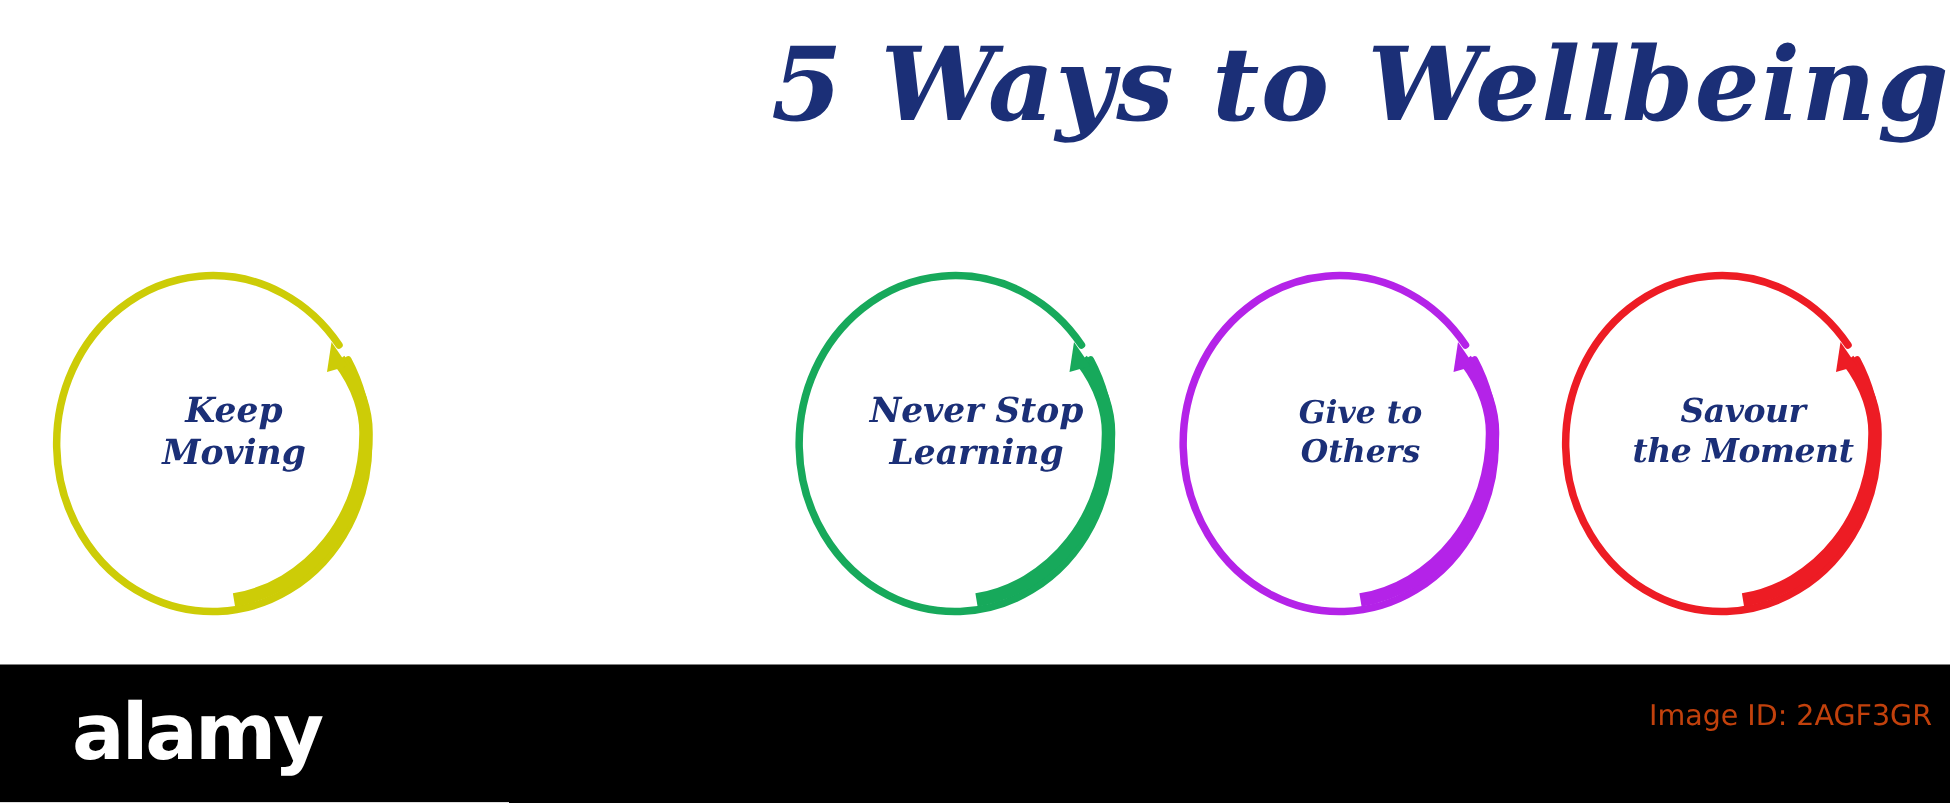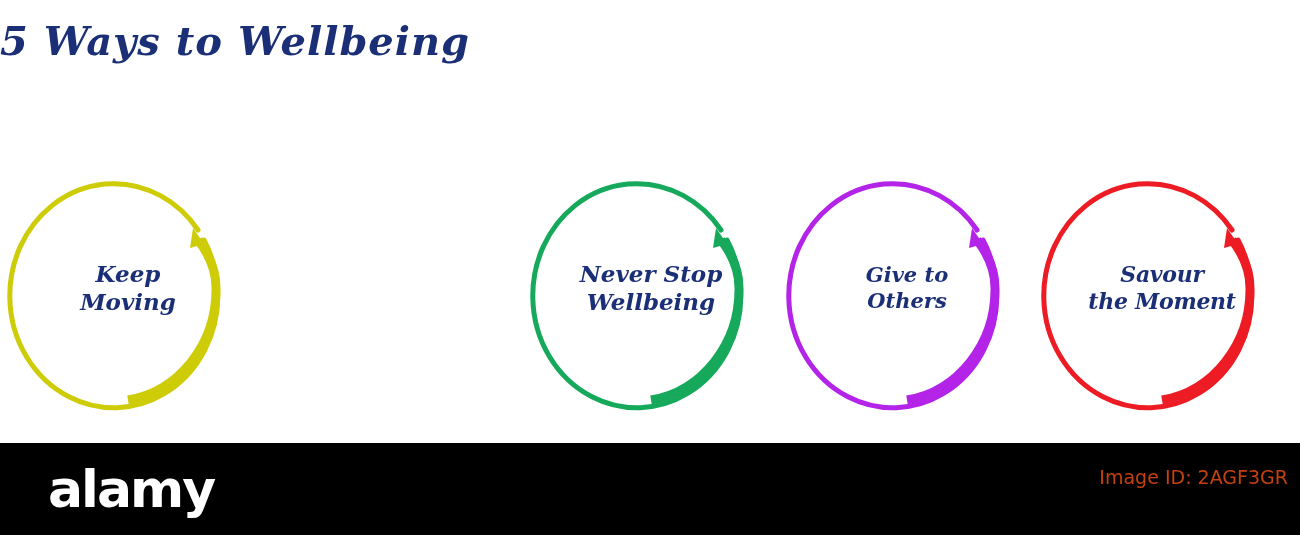--- a/index.html
+++ b/index.html
@@ -15,26 +15,26 @@
     overflow: hidden;
     font-family: "Liberation Serif", "DejaVu Serif", serif;
   }
 
   
   #title {
     position: absolute;
     left: 0;
     top: 18px;
     width: 1300px;
-    text-align: left;
+    text-align: right;
     color: #1b2f77;
     font-family: "DejaVu Serif", "Liberation Serif", serif;
     font-style: italic;
     font-weight: 700;
-    font-size: 40px;
+    font-size: 68px;
     letter-spacing: 1px;
     line-height: 1.15;
     white-space: nowrap;
   }
 
   
   #circle-row {
     position: absolute;
     left: 0;
     top: 168px;
@@ -122,42 +122,42 @@
 </style>
 </head>
 <body>
 
 <div id="page" style="background: rgb(255, 255, 255);">
 
   <div id="title" style="color: rgb(27, 47, 119);">5 Ways to Wellbeing</div>
 
   <div id="circle-row">
 
-    <div class="ring" style="left:12px;">
+    <div class="ring" style="left:40px;">
       <svg viewBox="0 0 232 240">
         <path fill="none" stroke-linecap="round" d="M 186 62 A 104 112 0 1 0 192 72" style="stroke-width: 5; stroke: rgb(205, 204, 7);"></path>
         <path fill="none" stroke-linecap="butt" d="M 186 72 C 200 90 204 108 204 120 A 104 112 0 0 1 116 232" style="stroke-width: 9; stroke: rgb(205, 204, 7);"></path>
         <path stroke="none" d="M 181 60 L 192 76 L 178 80 Z" style="fill: rgb(205, 204, 7);"></path>
       </svg>
       <div class="ring-label" style="color: rgb(27, 47, 119);">
         <span>Keep</span>
         <span>Moving</span>
       </div>
     </div>
 
 
     <div class="ring" style="left:535px;">
       <svg viewBox="0 0 232 240">
         <path fill="none" stroke-linecap="round" d="M 186 62 A 104 112 0 1 0 192 72" style="stroke-width: 5; stroke: rgb(23, 169, 91);"></path>
         <path fill="none" stroke-linecap="butt" d="M 186 72 C 200 90 204 108 204 120 A 104 112 0 0 1 116 232" style="stroke-width: 9; stroke: rgb(23, 169, 91);"></path>
         <path stroke="none" d="M 181 60 L 192 76 L 178 80 Z" style="fill: rgb(23, 169, 91);"></path>
       </svg>
       <div class="ring-label" style="color: rgb(27, 47, 119);">
         <span>Never Stop</span>
-        <span>Wellbeing</span>
+        <span>Learning</span>
       </div>
     </div>
 
     <div class="ring" style="left:791px;">
       <svg viewBox="0 0 232 240">
         <path fill="none" stroke-linecap="round" d="M 186 62 A 104 112 0 1 0 192 72" style="stroke-width: 5; stroke: rgb(180, 35, 232);"></path>
         <path fill="none" stroke-linecap="butt" d="M 186 72 C 200 90 204 108 204 120 A 104 112 0 0 1 116 232" style="stroke-width: 9; stroke: rgb(180, 35, 232);"></path>
         <path stroke="none" d="M 181 60 L 192 76 L 178 80 Z" style="fill: rgb(180, 35, 232);"></path>
       </svg>
       <div class="ring-label small" style="color: rgb(27, 47, 119);">

